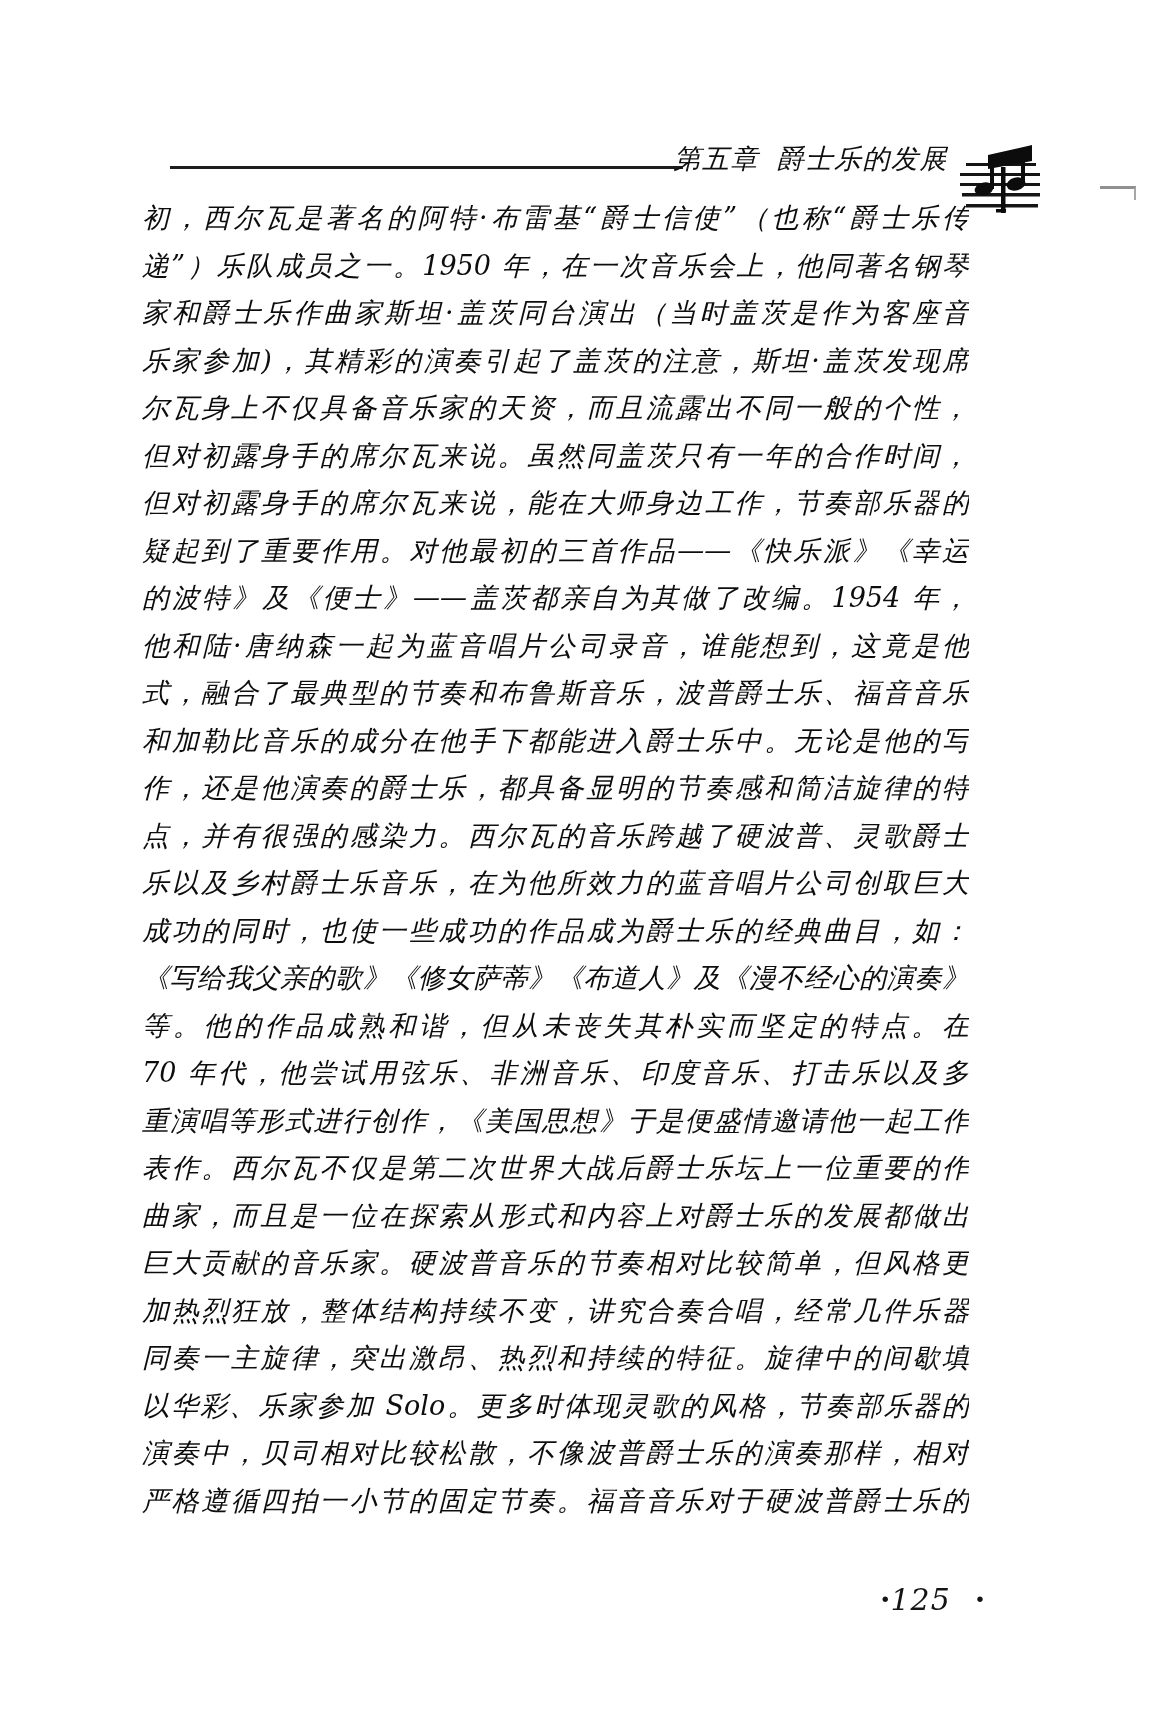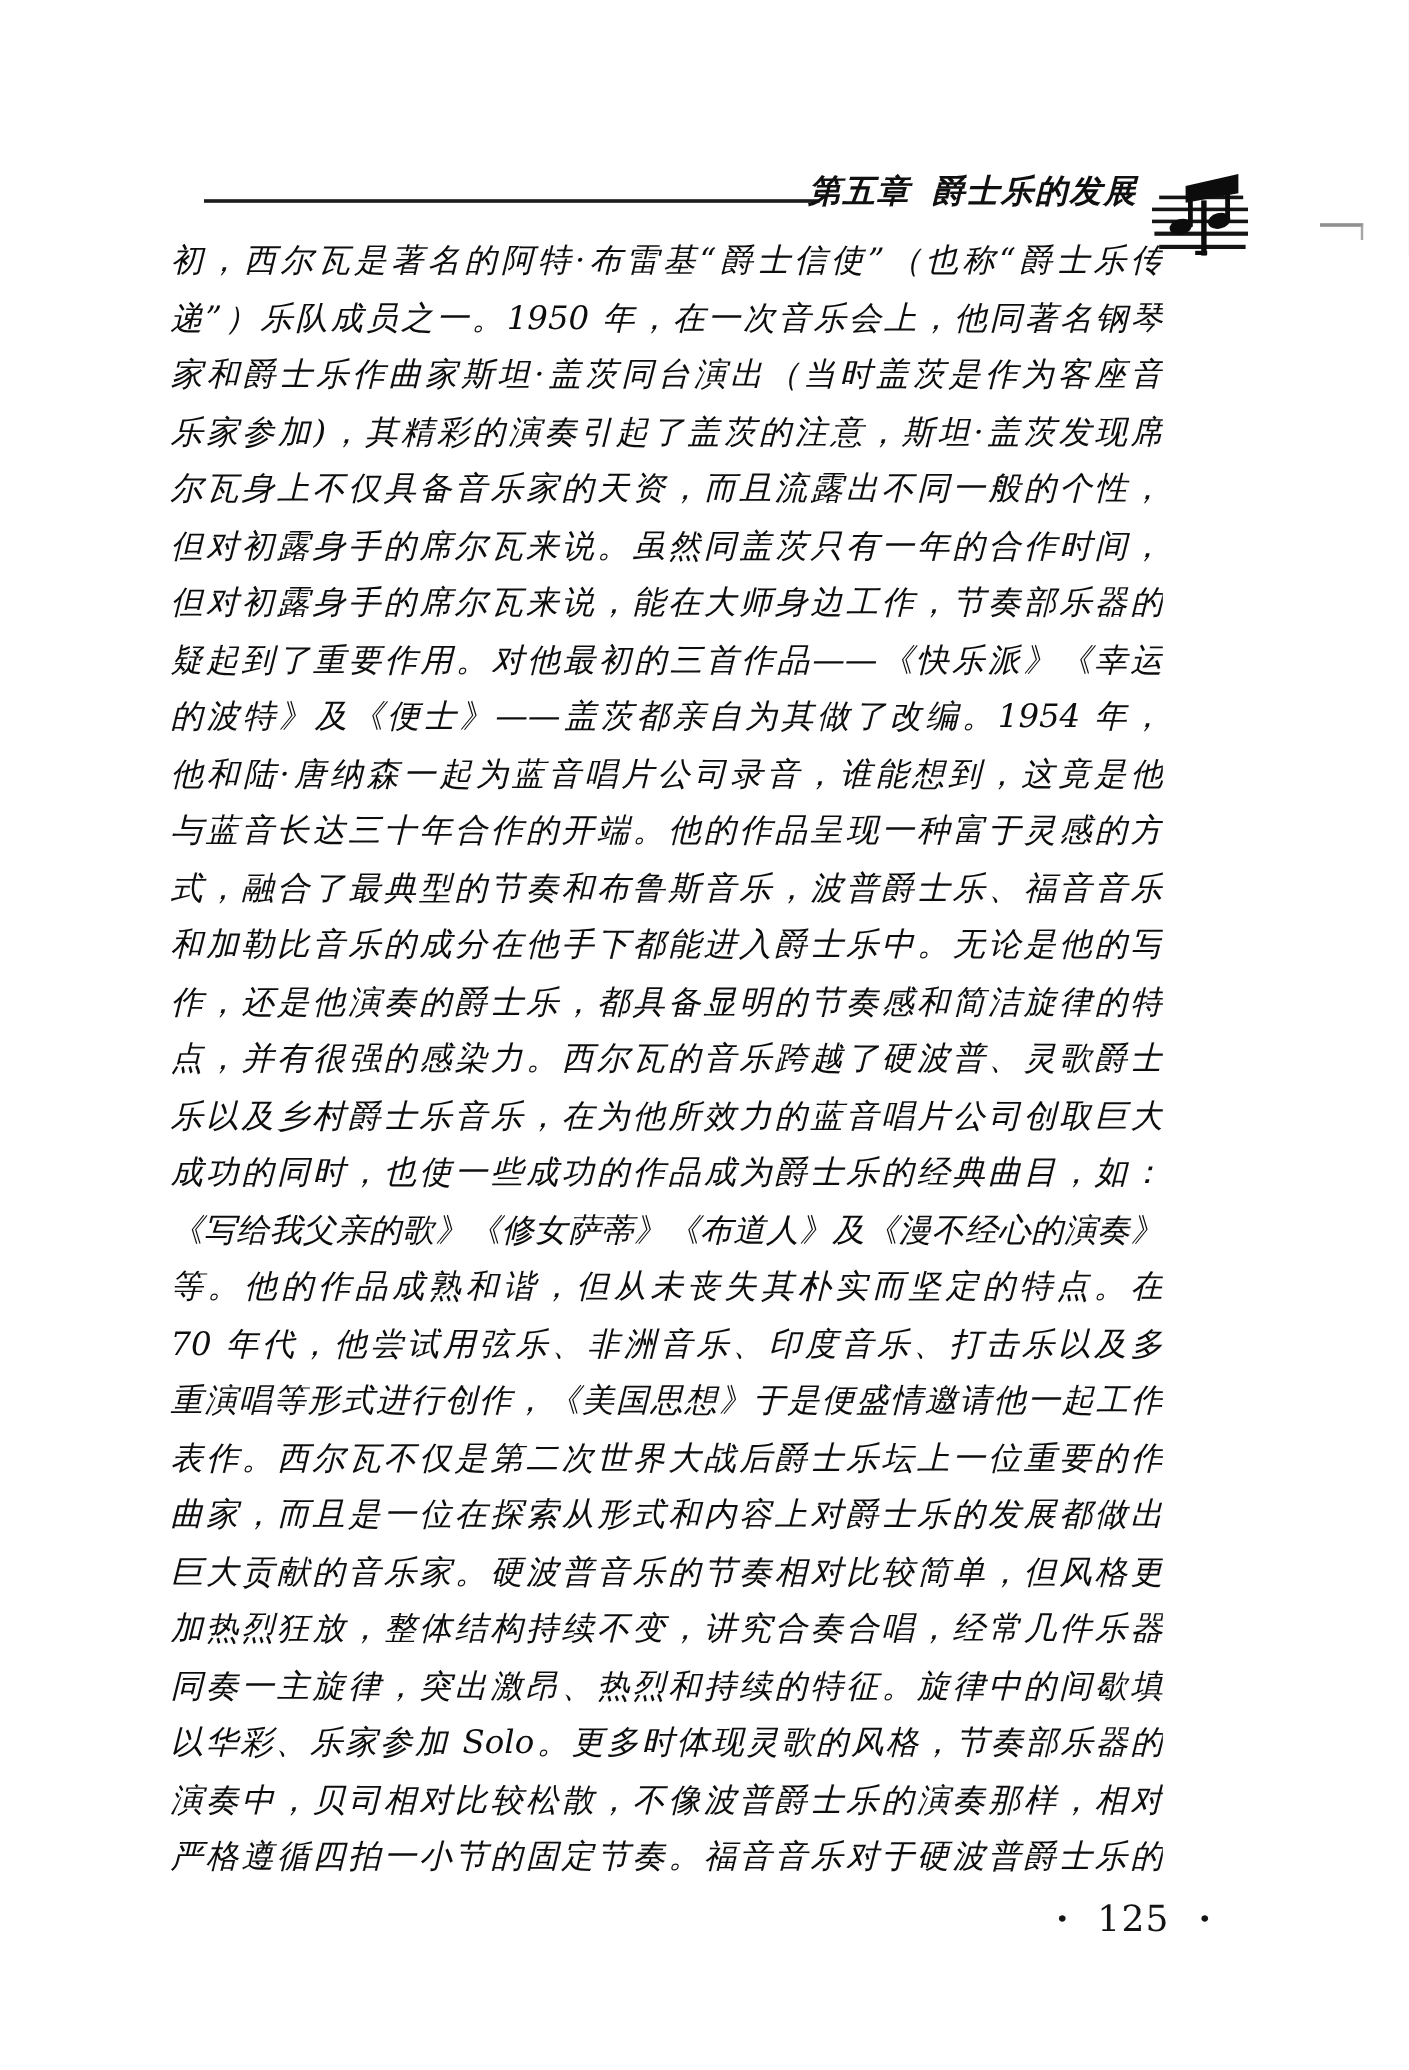--- a/index.html
+++ b/index.html
@@ -20,21 +20,21 @@
     top: 166px;
     width: 513px;
     height: 3px;
     background: #1c1c1c;
   }
   .header-title {
     position: absolute;
     top: 141px;
     right: 226px;
     font-size: 27px;
-    font-weight: bold;
+    font-weight: normal;
     font-style: italic;
     letter-spacing: 1.5px;
     white-space: nowrap;
     color: #101010;
   }
   .header-title .chapter-num { margin-right: 18px; }
   .header-icon {
     position: absolute;
     left: 956px;
     top: 137px;
@@ -74,21 +74,22 @@
   
   .page-number {
     position: absolute;
     left: 880px;
     top: 1582px;
     font-size: 30px;
     white-space: nowrap;
     color: #141414;
   }
   .page-number .pn-num {
-    margin: 0 24px 0 24px;
+    font-style: italic;
+    margin: 0 24px 0 0;
     letter-spacing: 1px;
   }
   .page-number .pn-dot { font-weight: bold; }
 </style>
 </head>
 <body>
 
 <div class="page">
 
   <div class="header-rule"></div>
@@ -125,21 +126,20 @@
       <div class="body-line">初，西尔瓦是著名的阿特·布雷基“爵士信使”（也称“爵士乐传</div>
       <div class="body-line">递”）乐队成员之一。1950 年，在一次音乐会上，他同著名钢琴</div>
       <div class="body-line">家和爵士乐作曲家斯坦·盖茨同台演出（当时盖茨是作为客座音</div>
       <div class="body-line">乐家参加)，其精彩的演奏引起了盖茨的注意，斯坦·盖茨发现席</div>
       <div class="body-line">尔瓦身上不仅具备音乐家的天资，而且流露出不同一般的个性，</div>
       <div class="body-line">但对初露身手的席尔瓦来说。虽然同盖茨只有一年的合作时间，</div>
       <div class="body-line">但对初露身手的席尔瓦来说，能在大师身边工作，节奏部乐器的</div>
       <div class="body-line">疑起到了重要作用。对他最初的三首作品——《快乐派》《幸运</div>
       <div class="body-line">的波特》及《便士》——盖茨都亲自为其做了改编。1954 年，</div>
       <div class="body-line">他和陆·唐纳森一起为蓝音唱片公司录音，谁能想到，这竟是他</div>
-      <div class="body-line">与蓝音长达三十年合作的开端。他的作品呈现一种富于灵感的方</div>
       <div class="body-line">式，融合了最典型的节奏和布鲁斯音乐，波普爵士乐、福音音乐</div>
       <div class="body-line">和加勒比音乐的成分在他手下都能进入爵士乐中。无论是他的写</div>
       <div class="body-line">作，还是他演奏的爵士乐，都具备显明的节奏感和简洁旋律的特</div>
       <div class="body-line">点，并有很强的感染力。西尔瓦的音乐跨越了硬波普、灵歌爵士</div>
       <div class="body-line">乐以及乡村爵士乐音乐，在为他所效力的蓝音唱片公司创取巨大</div>
       <div class="body-line">成功的同时，也使一些成功的作品成为爵士乐的经典曲目，如：</div>
       <div class="body-line">《写给我父亲的歌》《修女萨蒂》《布道人》及《漫不经心的演奏》</div>
       <div class="body-line">等。他的作品成熟和谐，但从未丧失其朴实而坚定的特点。在</div>
       <div class="body-line">70 年代，他尝试用弦乐、非洲音乐、印度音乐、打击乐以及多</div>
       <div class="body-line">重演唱等形式进行创作，《美国思想》于是便盛情邀请他一起工作</div>

